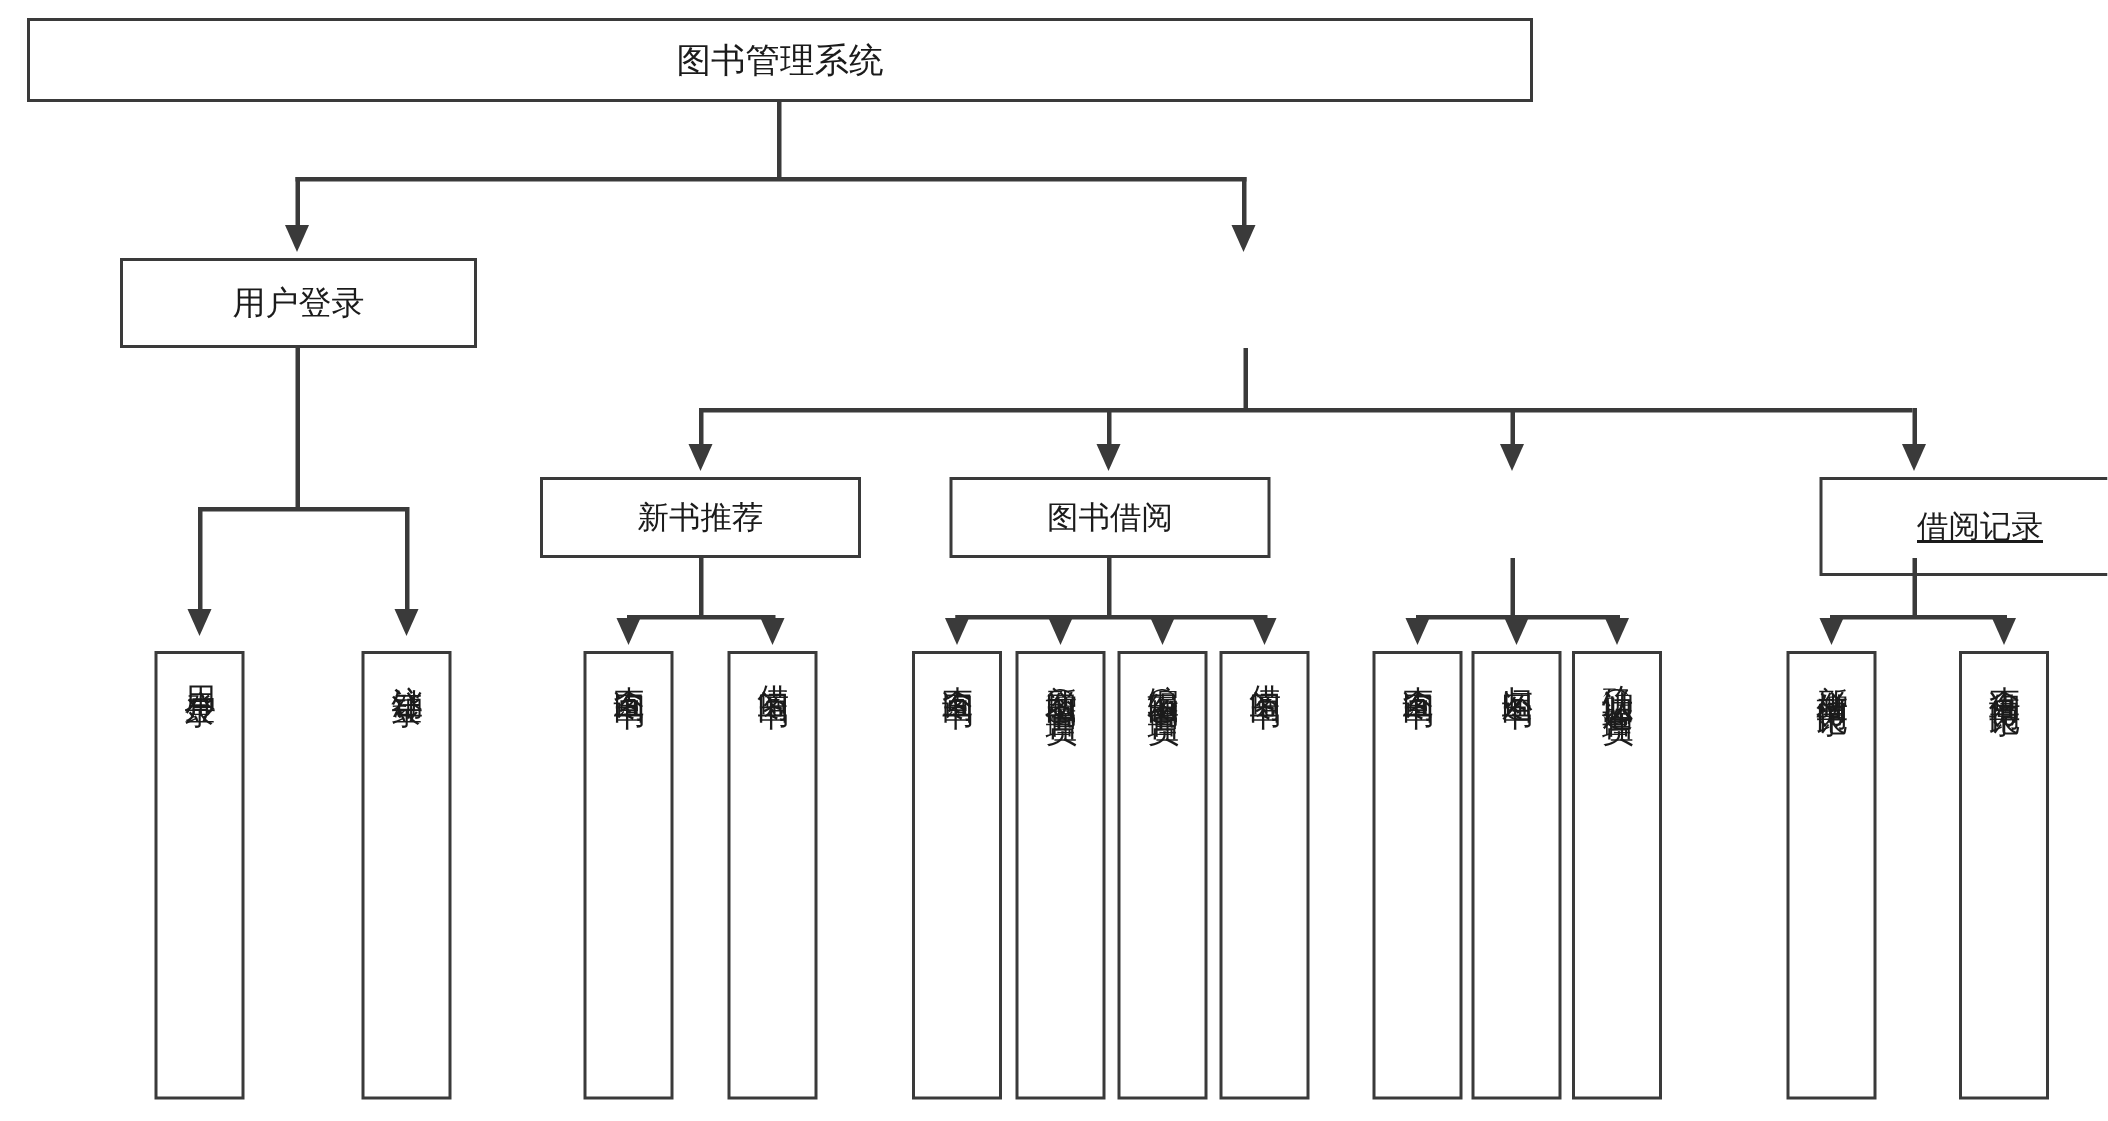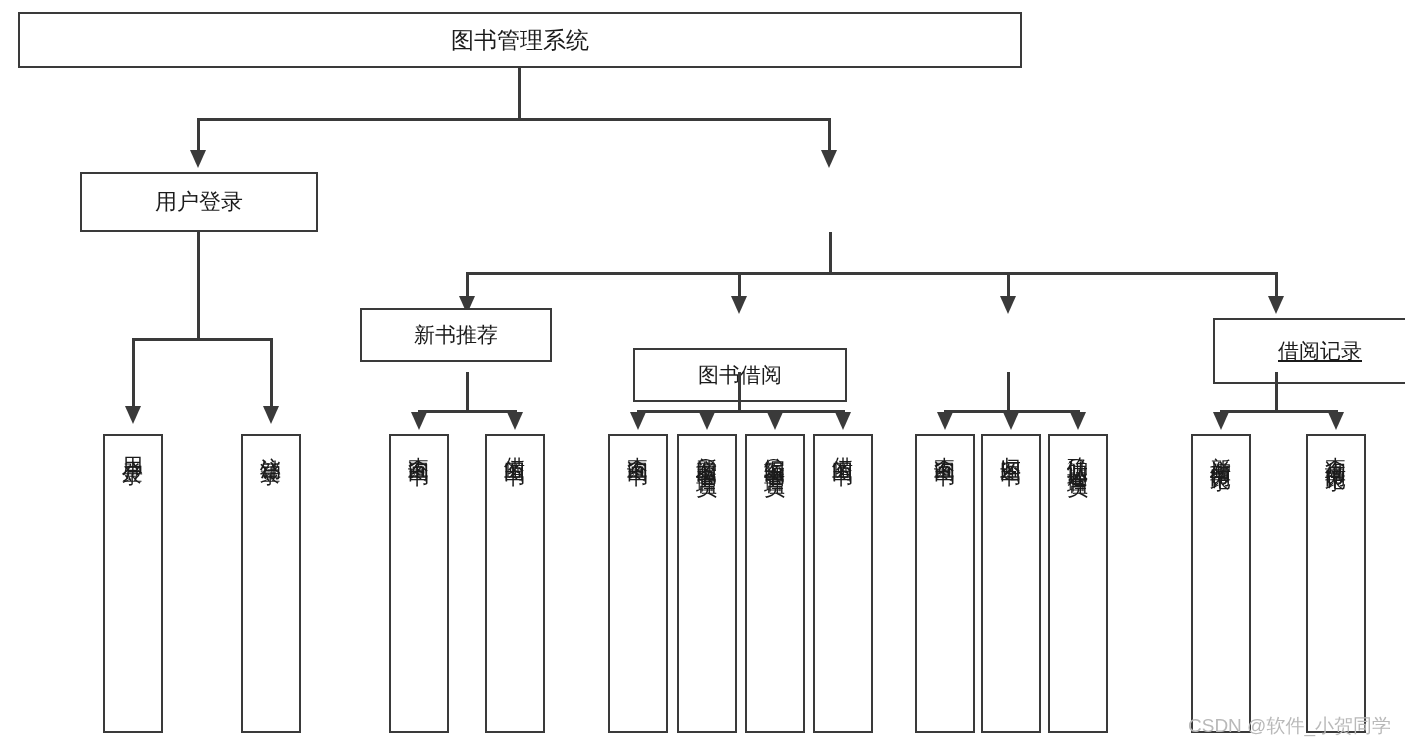--- a/index.html
+++ b/index.html
@@ -109,24 +109,24 @@
   <div class="hline" style="left:466px; top:272px; width:809px;"></div>
   <div class="vline" style="left:466px; top:272px; height:26px;"></div>
   <div class="arrow" style="left:459px; top:296px;"></div>
   <div class="vline" style="left:738px; top:272px; height:26px;"></div>
   <div class="arrow" style="left:731px; top:296px;"></div>
   <div class="vline" style="left:1007px; top:272px; height:26px;"></div>
   <div class="arrow" style="left:1000px; top:296px;"></div>
   <div class="vline" style="left:1275px; top:272px; height:26px;"></div>
   <div class="arrow" style="left:1268px; top:296px;"></div>
 
-  <div class="node lvl3" style="left:360px; top:308px; width:192px; height:54px;">
+  <div class="node lvl3" style="left:360px; top:318px; width:214px; height:54px;">
     <span>新书推荐</span>
   </div>
-  <div class="node lvl3" style="left:633px; top:318px; width:214px; height:54px;margin-top:30px;">
+  <div class="node lvl3" style="left:633px; top:318px; width:214px; height:54px;">
     <span>图书借阅</span>
   </div>
   <div class="node lvl3" style="left:1213px; top:318px; width:214px; height:66px;text-decoration:underline;">
     <span>借阅记录</span>
   </div>
 
   <div class="vline" style="left:466px; top:372px; height:40px;"></div>
   <div class="hline" style="left:418px; top:410px; width:98px;"></div>
   <div class="vline" style="left:418px; top:410px; height:8px;"></div>
   <div class="arrow" style="left:411px; top:412px;"></div>
@@ -197,15 +197,14 @@
     <span class="vtext">确认归还（管理员）</span>
   </div>
 
   <div class="node leaf" style="left:1191px; top:434px; width:60px; height:299px;">
     <span class="vtext">新增借阅记录</span>
   </div>
   <div class="node leaf" style="left:1306px; top:434px; width:60px; height:299px;">
     <span class="vtext">查询借阅记录</span>
   </div>
 
-  <div id="watermark">CSDN @软件_小贺同学</div>
 
 </div>
 
 </body></html>

